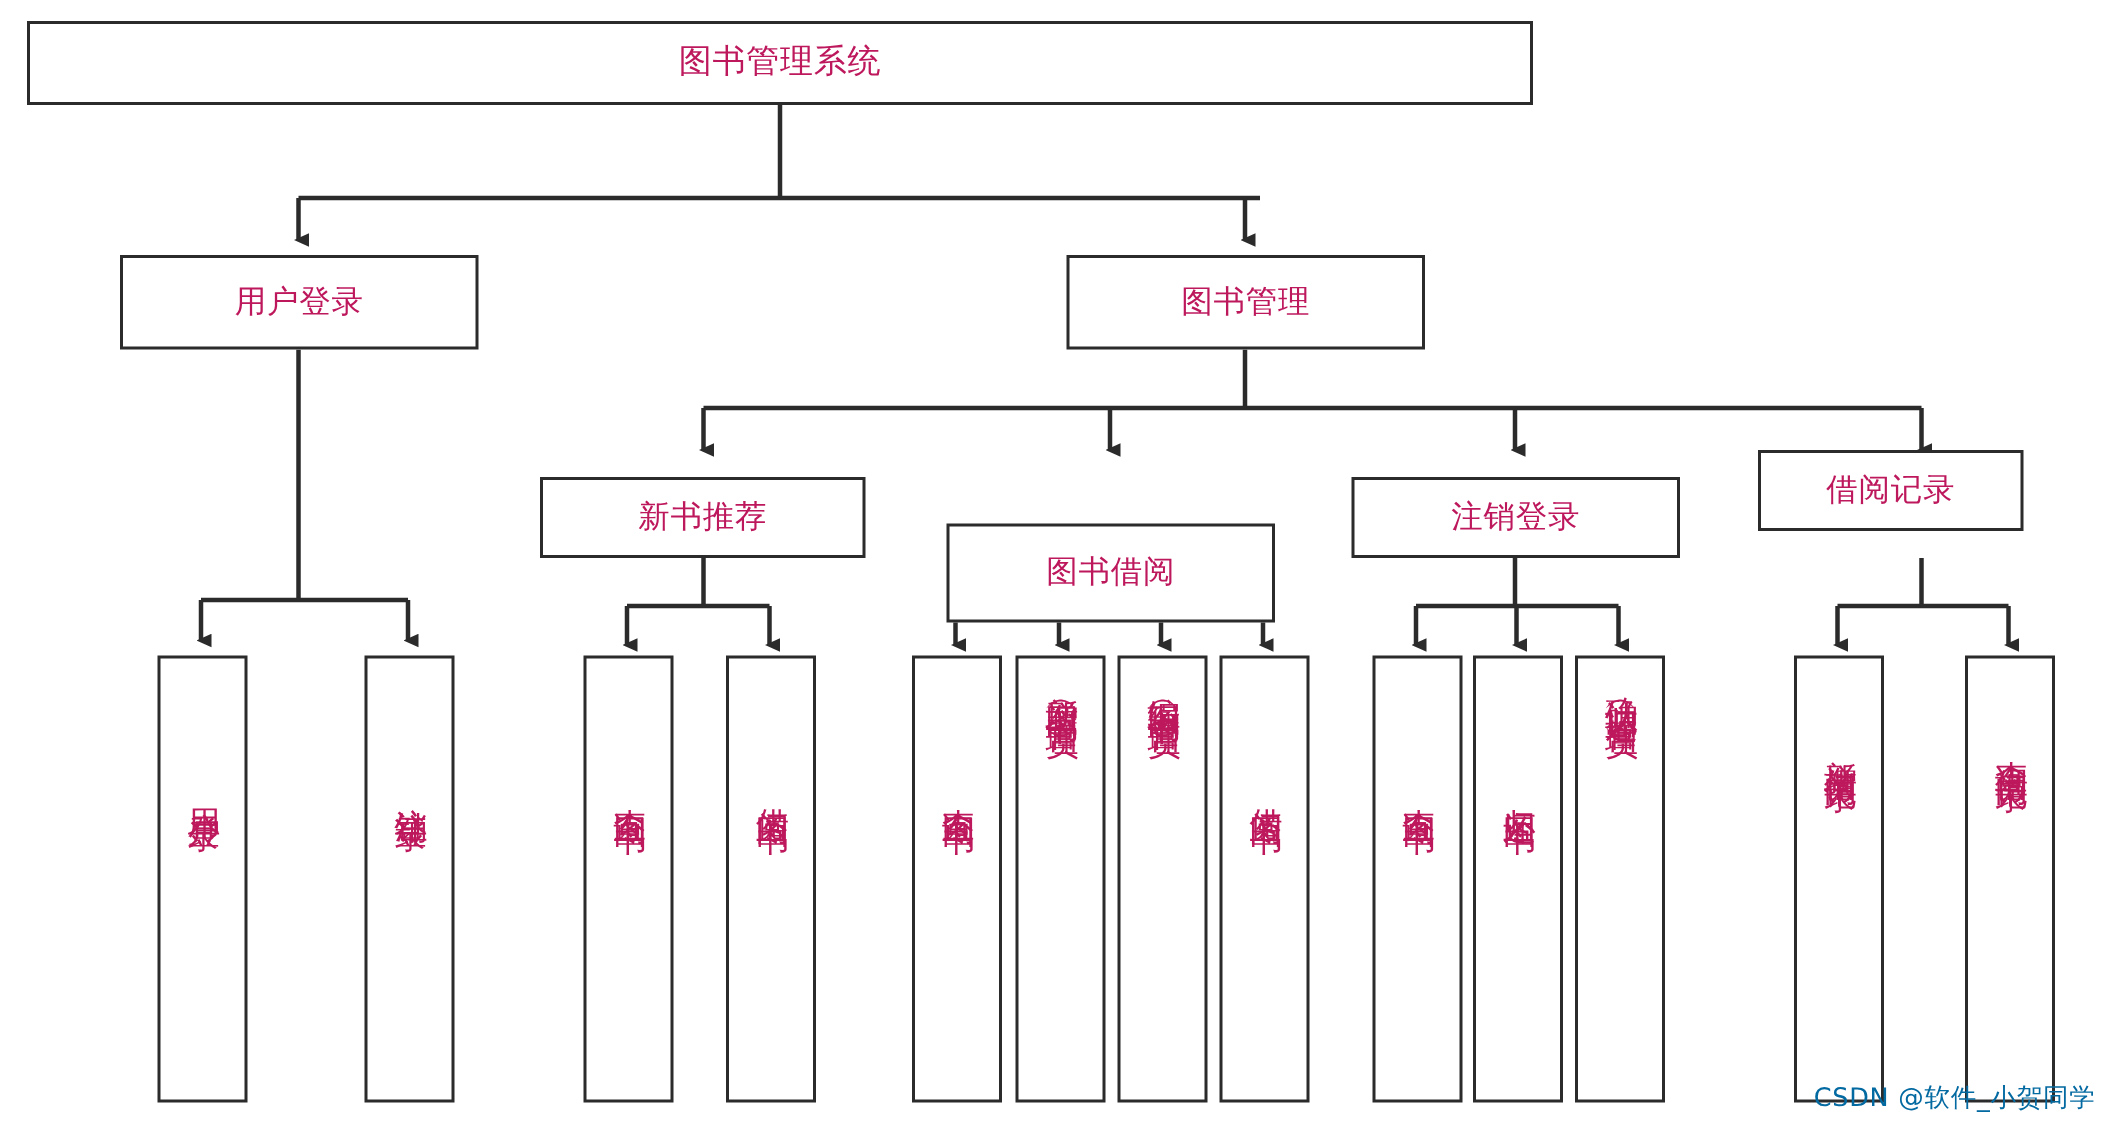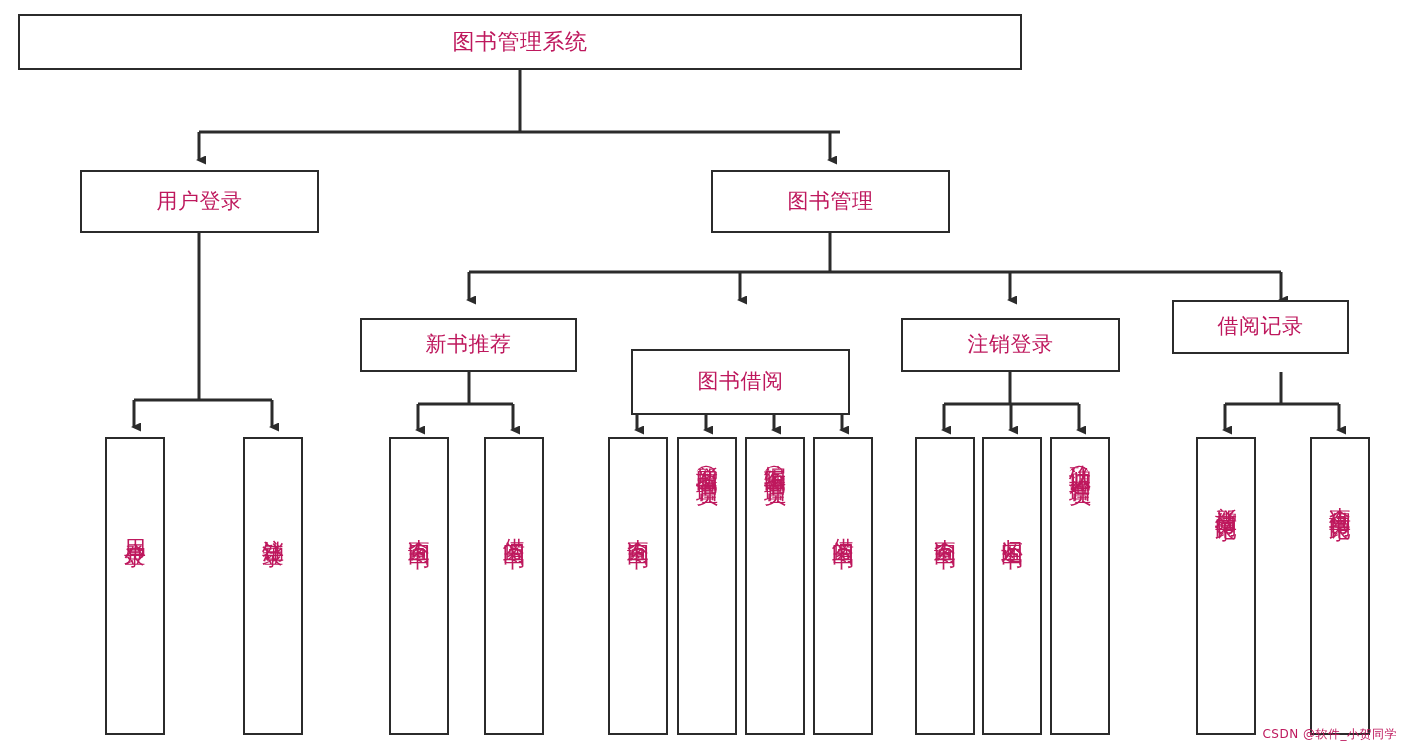--- a/index.html
+++ b/index.html
@@ -70,22 +70,22 @@
   .node.leaf.mid .label {
     margin-top: 46px;
   }
   .node.leaf.tall .label {
     margin-top: 4px;
   }
   .watermark {
     position: absolute;
     right: 8px;
     bottom: 4px;
-    font-size: 12px;
-    color: #be185d;
+    font-size: 17px;
+    color: #0369a1;
     letter-spacing: 0.5px;
     white-space: nowrap;
   }
 </style>
 </head>
 <body>
 
 <div id="canvas">
 
   <svg class="wires" viewBox="0 0 1405 747" xmlns="http://www.w3.org/2000/svg">

